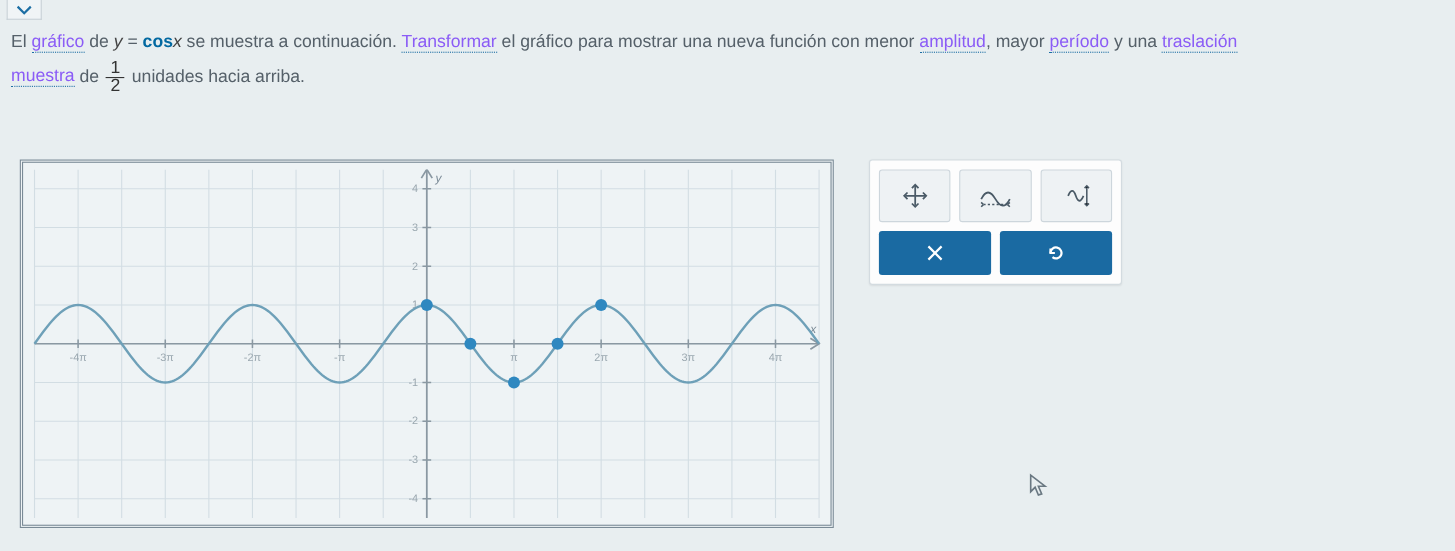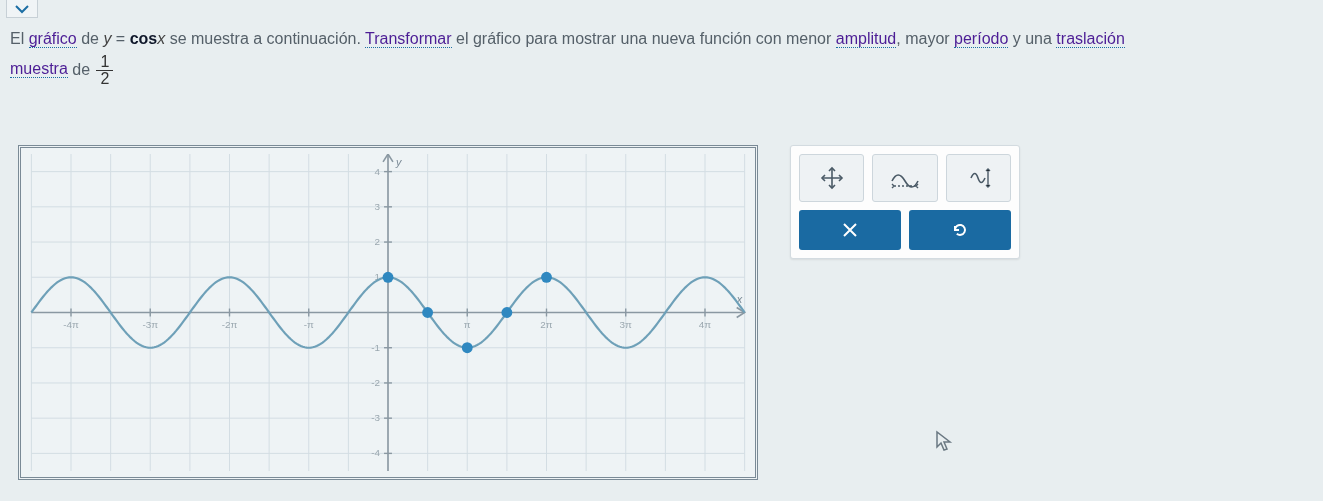--- a/index.html
+++ b/index.html
@@ -22,23 +22,23 @@
     border-top: none;
     display:flex; align-items:center; justify-content:center;
     color:#1c6ea4;
   }
   .prompt {
     position: absolute;
     top: 24px; left: 10px; right: 10px;
     line-height: 1.85;
     color: #556069;
   }
-  .dotted { border-bottom: 1px dotted #1c6ea4; color:#4c1d95; cursor:pointer; }
+  .dotted { border-bottom: 1px dotted #1c6ea4; color:#8b5cf6; cursor:pointer; }
   .expr-y { font-style: italic; color:#444; }
-  .expr-cos { font-weight: bold; color:#0f172a; }
+  .expr-cos { font-weight: bold; color:#0369a1; }
   .expr-x { font-style: italic; color:#444; }
   .frac {
     display:inline-flex; flex-direction:column; align-items:center;
     vertical-align: middle; line-height:1; margin:0 2px;
     color:#333;
   }
   .frac .num { border-bottom:1px solid #333; padding:0 4px; }
   .frac .den { padding:0 4px; }
   .graph-box {
     position:absolute;
@@ -97,21 +97,21 @@
       <path d="M1 2 L7 8 L13 2" fill="none" stroke="#1c6ea4" stroke-width="2"></path>
     </svg>
 </div>
 
 <div class="prompt">
   <span>El </span><span class="dotted">gráfico</span><span> de </span><span class="expr-y">y</span><span> = </span><span class="expr-cos">cos</span><span class="expr-x">x</span><span> se muestra a continuación. </span><span class="dotted">Transformar</span><span> el gráfico para mostrar una nueva función con menor </span><span class="dotted">amplitud</span><span>, mayor </span><span class="dotted">período</span><span> y una </span><span class="dotted">traslación</span>
   <br>
   <span class="dotted">muestra</span><span> de </span><span class="frac">
       <span class="num">1</span>
       <span class="den">2</span>
-    </span>
+    </span><span> unidades hacia arriba.</span>
 </div>
 
 <div class="graph-box">
   <svg id="graph-svg" viewBox="0 0 720 320">
       <line x1="0" y1="0" x2="0" y2="320" stroke="#d2dde3" stroke-width="1"></line>
       <line x1="40" y1="0" x2="40" y2="320" stroke="#d2dde3" stroke-width="1"></line>
       <line x1="80" y1="0" x2="80" y2="320" stroke="#d2dde3" stroke-width="1"></line>
       <line x1="120" y1="0" x2="120" y2="320" stroke="#d2dde3" stroke-width="1"></line>
       <line x1="160" y1="0" x2="160" y2="320" stroke="#d2dde3" stroke-width="1"></line>
       <line x1="200" y1="0" x2="200" y2="320" stroke="#d2dde3" stroke-width="1"></line>

